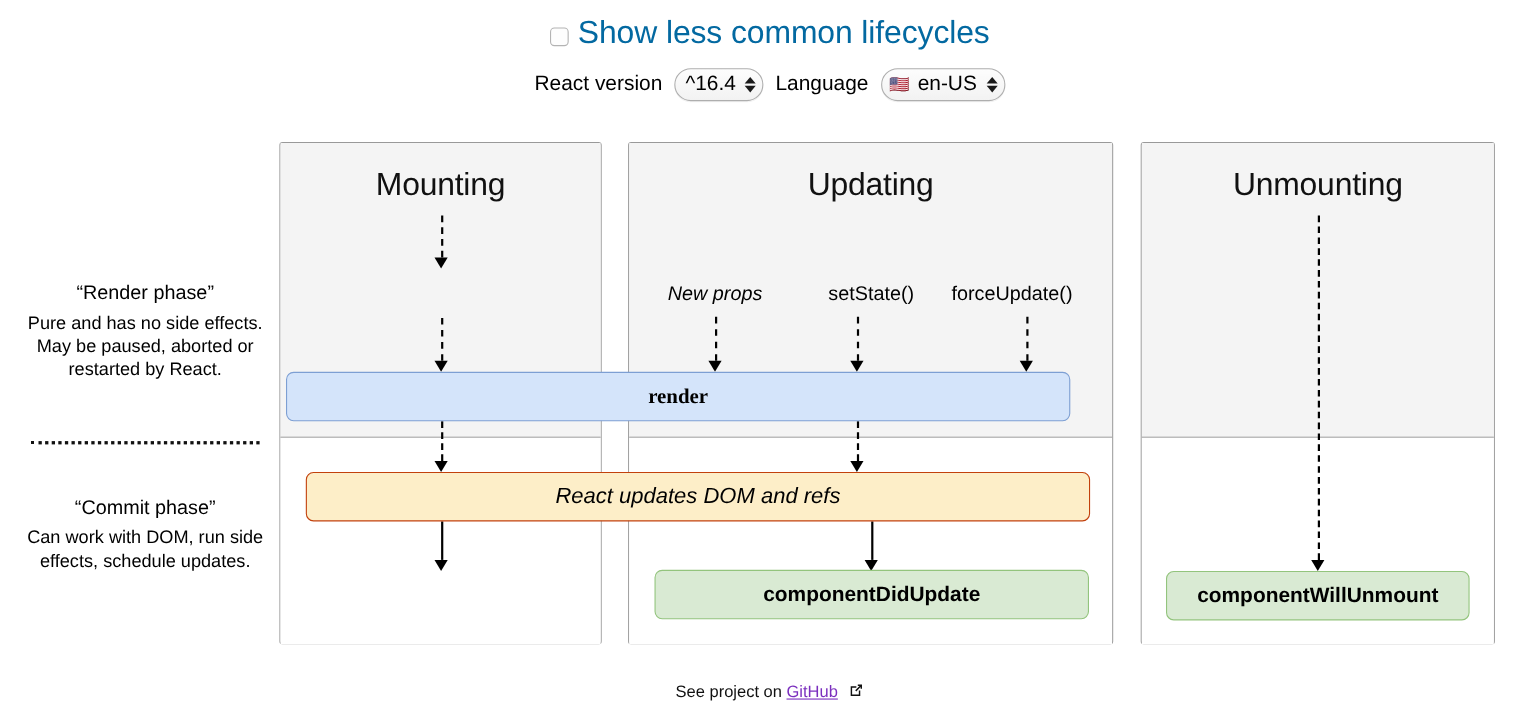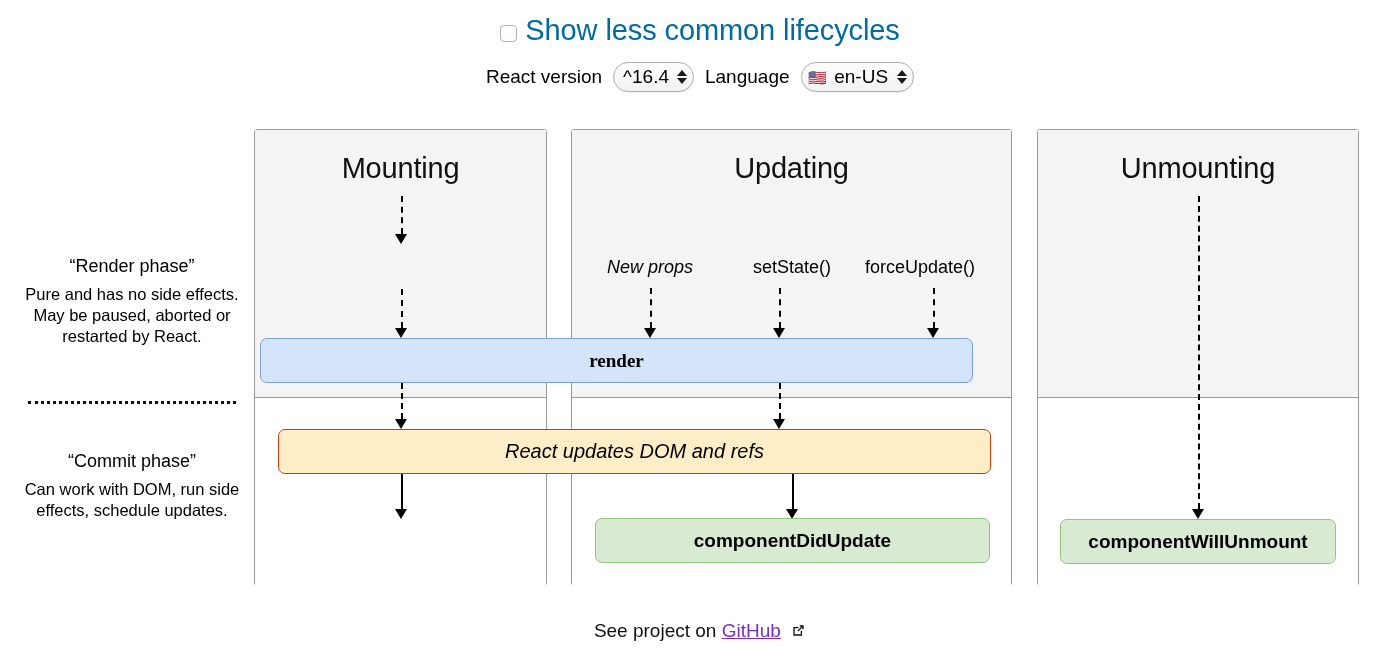--- a/index.html
+++ b/index.html
@@ -211,21 +211,21 @@
     border-right: 6px solid transparent;
     border-top: 10px solid #000;
   }
 
   
   .footer {
     position: absolute;
     left: 0; top: 620px;
     width: 1400px;
     text-align: center;
-    font-size: 19px;
+    font-size: 15px;
     color: #111;
   }
   .footer .lnk {
     color: #7b2fbe;
     text-decoration: underline;
   }
   .ext-icon {
     display: inline-block;
     vertical-align: -1px;
     margin-left: 5px;

